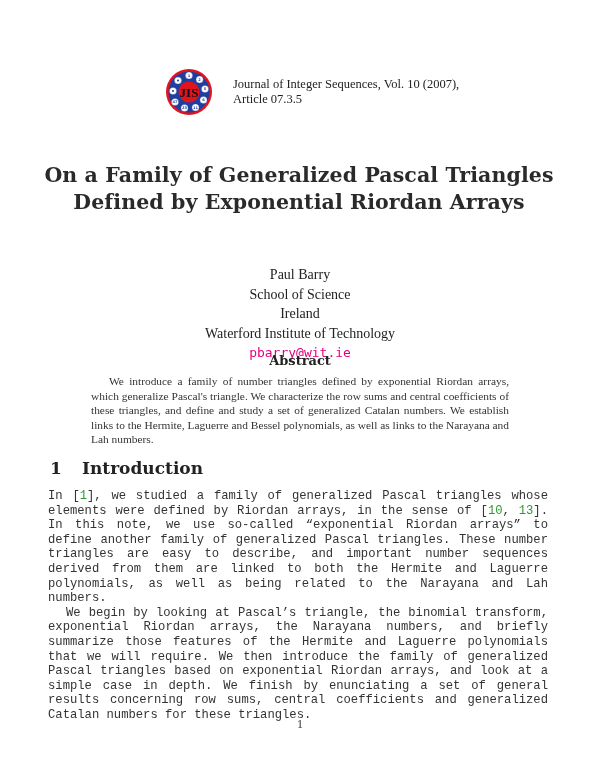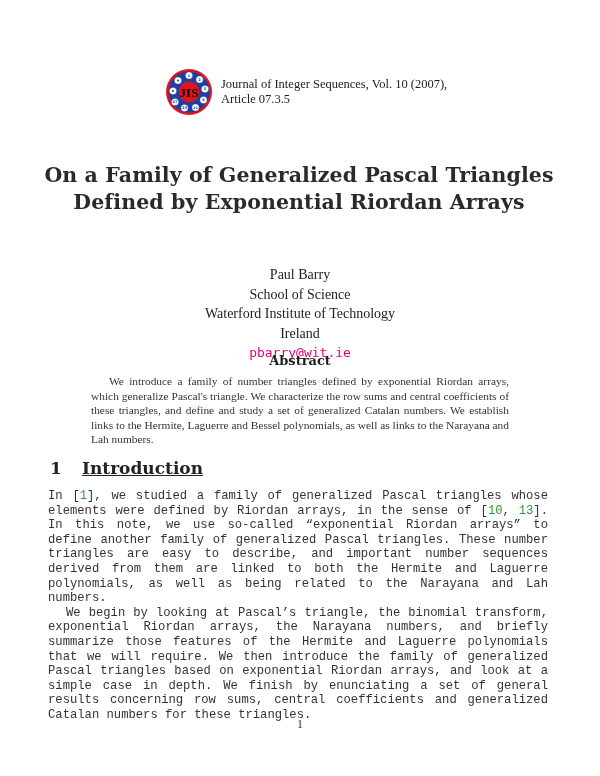--- a/index.html
+++ b/index.html
@@ -1,37 +1,37 @@
 <!DOCTYPE html>
 <html><head>
 <meta charset="utf-8">
 <style>
   html, body { margin:0; padding:0; background:#ffffff; }
   body { width:600px; height:776px; position:relative; overflow:hidden;
          font-family:"DejaVu Serif","Liberation Serif",serif; color:#222; }
   .page { position:absolute; left:0; top:0; width:600px; height:776px; }
 
-  .journal-head { position:absolute; left:165px; top:68px; display:flex; align-items:center; }
+  .journal-head { position:absolute; left:165px; top:68px; display:flex; align-items:center;gap:12px; }
   .logo { width:48px; height:48px; margin-right:8px; }
   .journal-text { font-family:"Liberation Serif",serif; font-size:12.5px; line-height:15px; color:#222; }
 
   .title { position:absolute; left:0; width:598px; top:162px; text-align:center;
            font-family:"DejaVu Serif",serif; font-weight:bold; font-size:20.5px; line-height:27px; color:#2a2a2a; letter-spacing:0.1px; }
 
   .authors { position:absolute; left:0; width:600px; top:265px; text-align:center;
              font-family:"Liberation Serif",serif; font-size:14px; line-height:19.5px; color:#222; }
   .email { font-family:"DejaVu Sans Mono","Liberation Mono",monospace; color:#e6007e; font-size:13px; }
 
   .abstract-title { position:absolute; left:0; width:600px; top:353px; text-align:center;
                     font-family:"DejaVu Serif",serif; font-weight:bold; font-size:13px; color:#222; }
   .abstract { position:absolute; left:91px; width:418px; top:374px;
               font-family:"Liberation Serif",serif; font-size:11.4px; line-height:14.6px; text-align:justify; color:#333; }
   .abstract p { margin:0; text-indent:18px; }
 
-  .section { position:absolute; left:50px; top:458px; font-family:"DejaVu Serif",serif; font-weight:bold; font-size:17px; color:#222;text-decoration:underline; }
+  .section { position:absolute; left:50px; top:458px; font-family:"DejaVu Serif",serif; font-weight:bold; font-size:17px; color:#222; }
   .section .num { display:inline-block; width:32px; }
 
   .body { position:absolute; left:48px; width:500px; top:489px;
           font-family:Liberation Mono, monospace; font-size:12.2px; line-height:14.6px; text-align:justify; color:#333; }
   .body p { margin:0; }
   .body p.indent { text-indent:18px; }
   .cite { color:#2e9a2e; }
 
   .page-num { position:absolute; left:0; width:600px; top:717px; text-align:center;
               font-family:"Liberation Serif",serif; font-size:12px; color:#333; }
@@ -77,22 +77,22 @@
   </div>
 
   <div class="title">
     <div>On a Family of Generalized Pascal Triangles</div>
     <div>Defined by Exponential Riordan Arrays</div>
   </div>
 
   <div class="authors">
     <div>Paul Barry</div>
     <div>School of Science</div>
+    <div>Ireland</div>
     <div>Waterford Institute of Technology</div>
-    <div>Ireland</div>
     <div class="email">pbarry@wit.ie</div>
   </div>
 
   <div class="abstract-title">Abstract</div>
   <div class="abstract">
     <p>We introduce a family of number triangles defined by exponential Riordan arrays, which generalize Pascal's triangle. We characterize the row sums and central coefficients of these triangles, and define and study a set of generalized Catalan numbers. We establish links to the Hermite, Laguerre and Bessel polynomials, as well as links to the Narayana and Lah numbers.</p>
   </div>
 
   <div class="section">
     <span class="num">1</span><span>Introduction</span>

